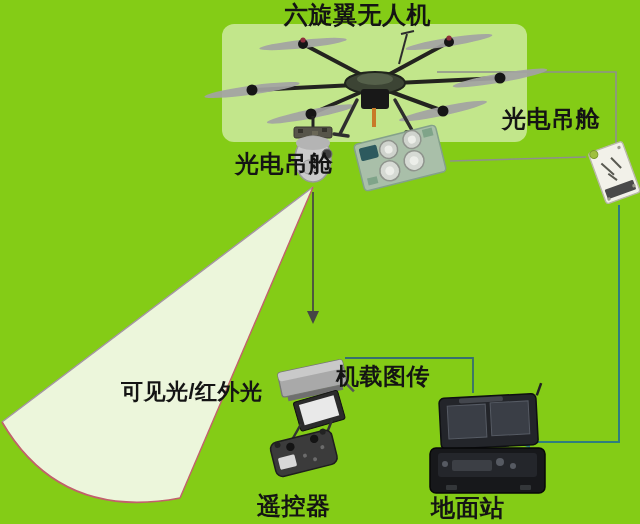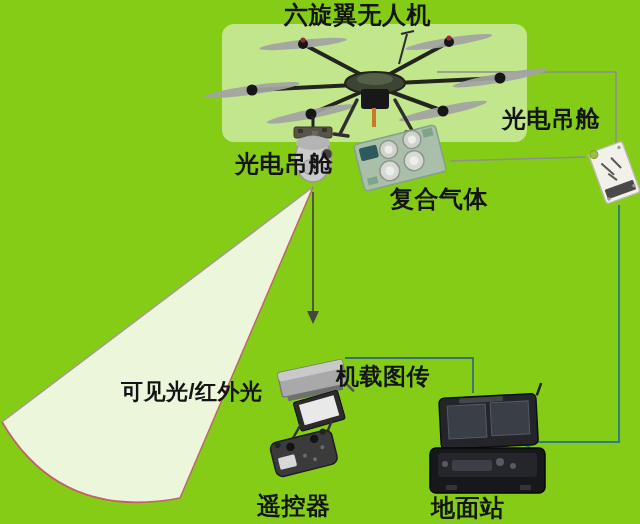--- a/index.html
+++ b/index.html
@@ -194,21 +194,20 @@
     </g>
   </svg>
 
   <div class="lbl" style="left:284px;top:2px;">六旋翼无人机</div>
 
   <div class="lbl" style="left:502px;top:106px;">光电吊舱</div>
 
   <div class="lbl" style="left:199px;top:151px;margin-left:36px;">光电吊舱</div>
 
   <div class="lbl" id="gas-label" style="left:381px;top:185px;">
-    <span style="display:block">复合气体</span>
   </div>
 
   <div class="lbl mid" style="left:336px;top:320px;margin-top:44px;">机载图传</div>
 
   <div class="lbl small" style="left:77px;top:380px;">可见光/红外光</div>
 
   <div class="lbl" style="left:257px;top:493px;">遥控器</div>
 
   <div class="lbl" style="left:431px;top:495px;">地面站</div>
 </div>

